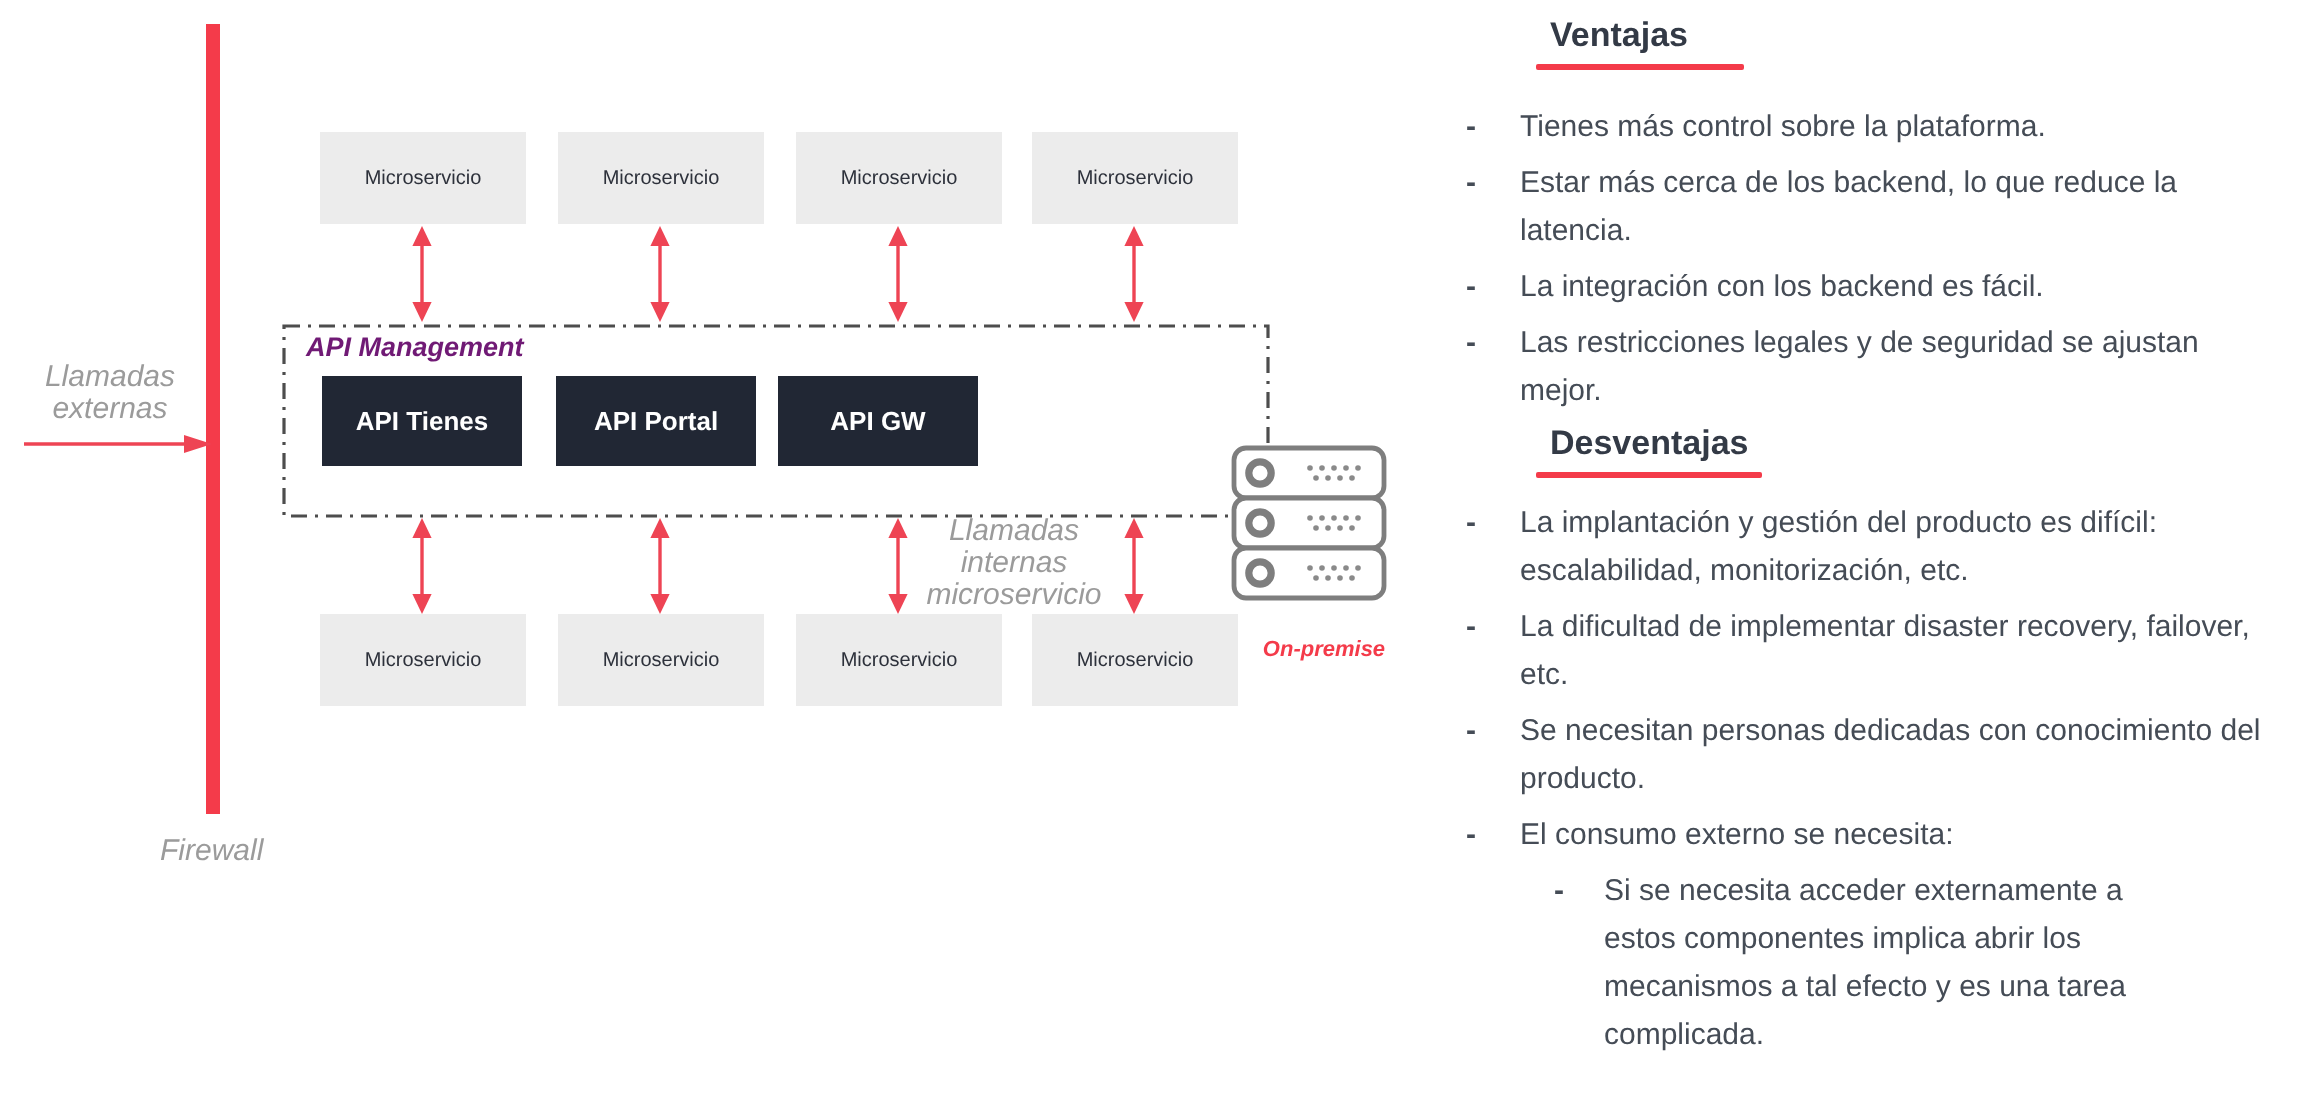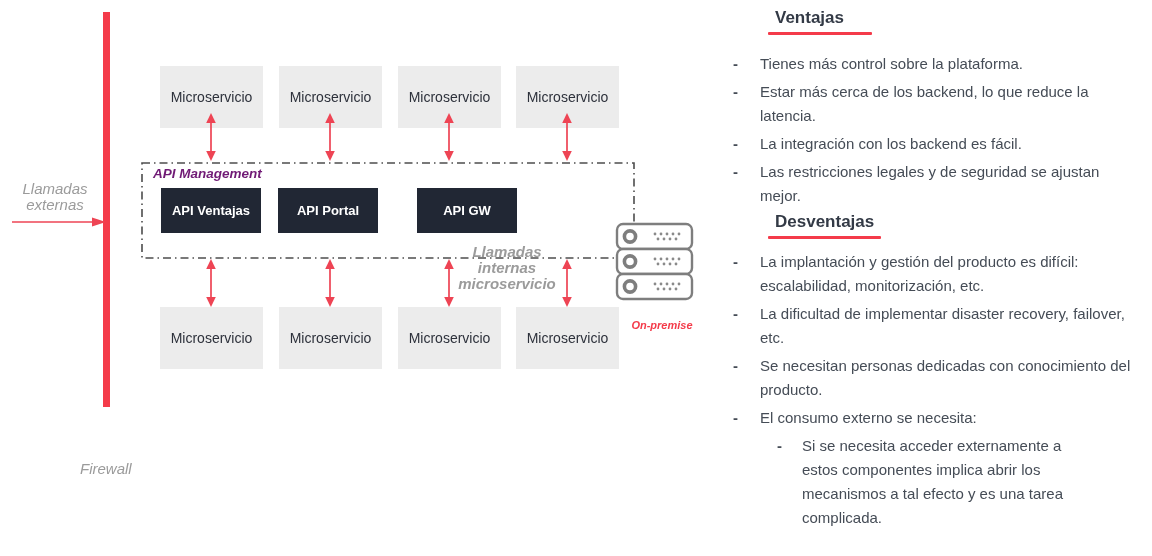--- a/index.html
+++ b/index.html
@@ -14,33 +14,33 @@
   *{box-sizing:border-box;}
   body{margin:0;background:#fff;}
   .canvas{position:relative;width:1152px;height:556px;background:#fff;
           font-family:"Liberation Sans",sans-serif;overflow:hidden;}
   .abs{position:absolute;}
 
   
   .firewall-bar{left:103px;top:12px;width:7px;height:395px;background:var(--accent-red);}
   .muted{color:var(--muted-label);font-style:italic;font-size:15px;line-height:16px;text-align:center;}
   .ext-label{left:19px;top:181px;width:72px;}
-  .firewall-label{left:80px;top:418px;width:60px;text-align:left;margin-top:43px;}
-
-  .msbox{width:103px;height:62px;background:var(--light-box-bg);color:#2d313b;
-         font-size:14px;display:flex;align-items:center;justify-content:center;}
+  .firewall-label{left:80px;top:418px;width:60px;text-align:left;}
+
+  .msbox{width:103px;height:46px;background:var(--light-box-bg);color:#2d313b;
+         font-size:10px;display:flex;align-items:center;justify-content:center;}
   .row-top{top:66px;} .row-bottom{top:307px;}
   .ms1{left:160px;} .ms2{left:279px;} .ms3{left:398px;} .ms4{left:516px;}
 
   .apibox{top:188px;width:100px;height:45px;background:var(--dark-box-bg);color:#ffffff;
           font-weight:bold;font-size:13px;display:flex;align-items:center;justify-content:center;}
-  .ap1{left:161px;} .ap2{left:278px;} .ap3{left:417px;text-align:right;} .ap4{left:512px;}
+  .ap1{left:161px;} .ap2{left:278px;} .ap3{left:389px;text-align:right;} .ap4{left:512px;}
 
   .apim-title{left:153px;top:166px;font-size:13.5px;font-weight:bold;font-style:italic;color:#701a75;}
-  .internal-label{left:455px;top:244px;width:104px;font-weight:bold;}
+  .internal-label{left:455px;top:258px;width:104px;}
   .onprem{left:620px;top:299px;width:84px;color:var(--accent-red);
           font-weight:bold;font-style:italic;font-size:11px;text-align:center;margin-top:20px;}
 
   .varrow{width:16px;height:48px;color:var(--arrow-red);}
   .harrow{color:var(--arrow-red);}
   .at{top:113px;} .ab{top:259px;}
   .ax1{left:203px;} .ax2{left:322px;} .ax3{left:441px;} .ax4{left:559px;}
 
   
   .panel{left:700px;top:8px;width:448px;}
@@ -98,21 +98,21 @@
     <line x1="8" y1="9" x2="8" y2="39" stroke="currentColor" stroke-width="1.7"></line>
     <polygon points="8,0 3.2,10 12.8,10" fill="currentColor"></polygon>
     <polygon points="8,48 3.2,38 12.8,38" fill="currentColor"></polygon>
   </svg>
 
   <svg class="abs" style="left:141px;top:162px" width="494" height="97">
     <rect x="1" y="1" width="492" height="95" fill="none" stroke="#4d4d4d" stroke-width="1.6" stroke-dasharray="8 4 1.5 4"></rect>
   </svg>
   <div class="abs apim-title">API Management</div>
 
-  <div class="abs apibox ap1">API Ventajas</div>
+  <div class="abs apibox ap1">API Tienes</div>
   <div class="abs apibox ap2">API Portal</div>
   <div class="abs apibox ap3">API GW</div>
 
   <svg class="abs varrow ab ax1" viewBox="0 0 16 48">
     <line x1="8" y1="9" x2="8" y2="39" stroke="currentColor" stroke-width="1.7"></line>
     <polygon points="8,0 3.2,10 12.8,10" fill="currentColor"></polygon>
     <polygon points="8,48 3.2,38 12.8,38" fill="currentColor"></polygon>
   </svg>
   <svg class="abs varrow ab ax2" viewBox="0 0 16 48">
     <line x1="8" y1="9" x2="8" y2="39" stroke="currentColor" stroke-width="1.7"></line>

